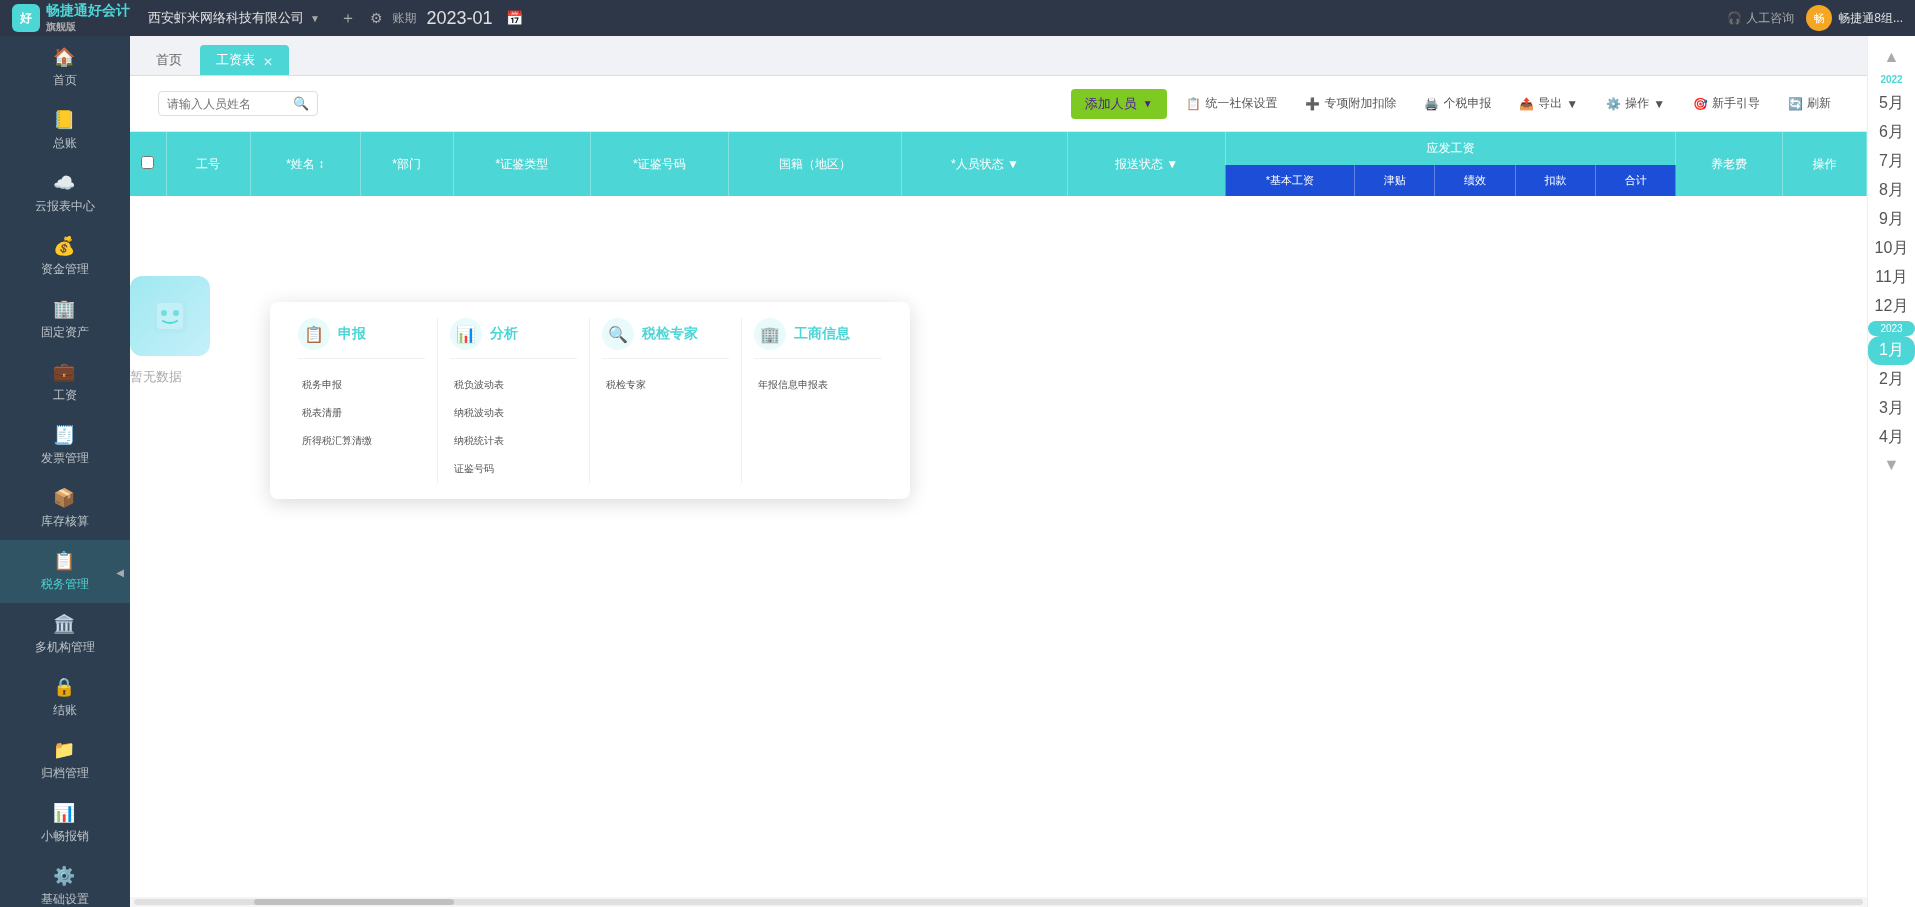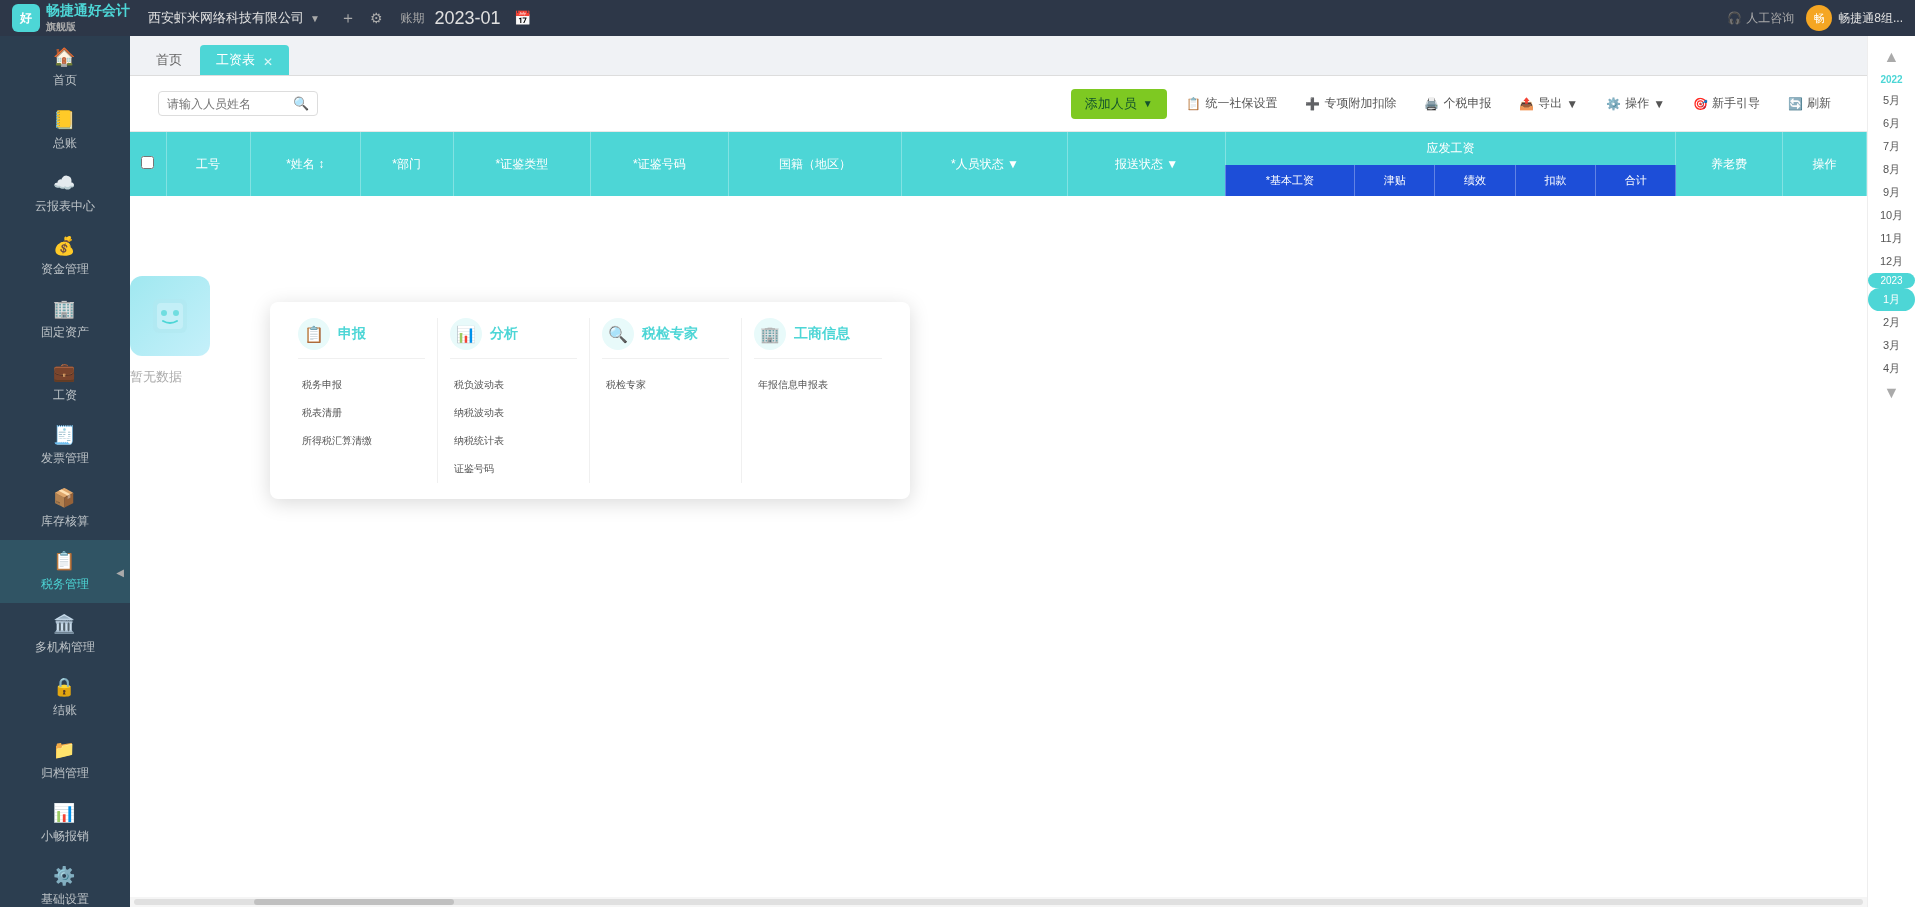--- a/index.html
+++ b/index.html
@@ -7,21 +7,21 @@
 
     
     .top-bar { height: 36px; background: #2d3748; display: flex; align-items: center; padding: 0 12px; gap: 10px; flex-shrink: 0; }
     .top-bar-logo { display: flex; align-items: center; gap: 6px; color: #4dd6d6; font-size: 14px; font-weight: bold; min-width: 100px; }
     .top-bar-logo .logo-icon { width: 28px; height: 28px; background: #4dd6d6; border-radius: 6px; display: flex; align-items: center; justify-content: center; color: white; font-size: 12px; }
     .top-bar-logo .logo-sub { color: #aaa; font-size: 10px; }
     .company-selector { display: flex; align-items: center; gap: 6px; color: #e0e0e0; font-size: 13px; cursor: pointer; padding: 4px 8px; border-radius: 4px; }
     .chevron-down { color: #aaa; font-size: 10px; }
     .top-bar-add { color: #aaa; cursor: pointer; font-size: 16px; margin-left: 2px; }
     .top-bar-settings { color: #aaa; cursor: pointer; font-size: 14px; margin-left: 4px; }
-    .period-label { color: #aaa; font-size: 12px; margin-left: 8px; }
+    .period-label { color: #aaa; font-size: 12px; }
     .period-value { color: #e0e0e0; font-size: 18px; }
     .period-cal { color: #4dd6d6; cursor: pointer; font-size: 14px; margin-left: 4px; }
     .top-bar-right { margin-left: auto; display: flex; align-items: center; gap: 12px; }
     .service-btn { color: #aaa; font-size: 12px; cursor: pointer; display: flex; align-items: center; gap: 4px; }
     .user-info { display: flex; align-items: center; gap: 6px; color: #e0e0e0; font-size: 12px; cursor: pointer; }
     .user-avatar { width: 26px; height: 26px; border-radius: 50%; background: #f5a623; display: flex; align-items: center; justify-content: center; color: white; font-size: 11px; }
 
     
     .main-layout { display: flex; flex: 1; overflow: hidden; }
 
@@ -40,21 +40,21 @@
     .tab-bar { height: 40px; background: #f0f2f5; display: flex; align-items: flex-end; padding: 0 10px; flex-shrink: 0; border-bottom: 1px solid #ddd; gap: 2px; }
     .tab-home { padding: 6px 16px; color: #666; font-size: 13px; cursor: pointer; border-radius: 4px 4px 0 0; }
     .tab-active { padding: 6px 16px; background: #4dd6d6; color: white; font-size: 13px; cursor: pointer; border-radius: 4px 4px 0 0; display: flex; align-items: flex-end; gap: 8px; }
     .tab-close { font-size: 12px; cursor: pointer; opacity: 0.8; }
 
     
     .toolbar { height: 56px; background: white; display: flex; align-items: center; padding: 0 28px; gap: 12px; flex-shrink: 0; border-bottom: 1px solid #e8e8e8; }
     .search-input-wrap { display: flex; align-items: center; border: 1px solid #ddd; border-radius: 4px; padding: 4px 8px; gap: 6px; background: white; }
     .search-input { border: none; outline: none; font-size: 12px; color: #999; width: 120px; }
     .search-icon { color: #aaa; font-size: 13px; }
-    .add-btn { background: #7ec922; color: #14532d; border: none; border-radius: 4px; padding: 6px 14px; font-size: 13px; cursor: pointer; display: flex; align-items: center; gap: 6px; margin-left: auto; }
+    .add-btn { background: #7ec922; color: #4c1d95; border: none; border-radius: 4px; padding: 6px 14px; font-size: 13px; cursor: pointer; display: flex; align-items: center; gap: 6px; margin-left: auto; }
     .add-btn-arrow { font-size: 10px; }
     .toolbar-action { display: flex; align-items: center; gap: 4px; color: #555; font-size: 12px; cursor: pointer; padding: 4px 8px; border-radius: 4px; }
 
     
     .table-wrap { flex: 1; overflow: auto; background: white; }
     table { width: 100%; border-collapse: collapse; }
     thead tr th { background: #4dd6d6; color: white; padding: 8px 10px; font-size: 12px; font-weight: 500; text-align: center; white-space: nowrap; border-right: 1px solid rgba(255,255,255,0.3); }
     thead tr.sub-header th { background: #1d4ed8; font-size: 11px; }
     .th-check { width: 36px; }
     .no-data-area { display: flex; flex-direction: column; justify-content: center; padding: 80px 0; font-family: Liberation Serif, serif; }
@@ -62,21 +62,21 @@
     .no-data-text { color: #aaa; font-size: 13px; }
     .dropdown-menu { position: absolute; top: 170px; left: 140px; background: white; border-radius: 8px; box-shadow: 0 4px 20px rgba(0,0,0,0.15); z-index: 200; width: 640px; padding: 16px; display: grid; grid-template-columns: 1fr 1fr 1fr 1fr; gap: 0; }
     .menu-section { padding: 0 12px; border-right: 1px solid #f0f0f0; }
     .menu-section:last-child { border-right: none; }
     .menu-section-header { display: flex; align-items: center; gap: 8px; color: #4dd6d6; font-size: 14px; font-weight: 600; margin-bottom: 12px; padding-bottom: 8px; border-bottom: 1px solid #f0f0f0; }
     .menu-section-icon { width: 32px; height: 32px; background: #e8fafa; border-radius: 50%; display: flex; align-items: center; justify-content: center; font-size: 16px; }
     .menu-item { color: #555; font-size: 10px; padding: 7px 4px; cursor: pointer; display: block; }
 
     
     .right-timeline { width: 48px; background: white; border-left: 1px solid #eee; display: flex; flex-direction: column; align-items: center; padding: 8px 0; overflow-y: auto; flex-shrink: 0; }
-    .timeline-month { font-size: 11px; color: #555; padding: 4px 6px; cursor: pointer; border-radius: 3px; width: 100%; text-align: center; }
+    .timeline-month { font-size: 16px; color: #555; padding: 4px 6px; cursor: pointer; border-radius: 3px; width: 100%; text-align: center; }
     .timeline-month.active { background: #4dd6d6; color: white; border-radius: 12px; }
     .timeline-scroll-up, .timeline-scroll-down { color: #aaa; cursor: pointer; font-size: 16px; padding: 4px; }
 
     
     .bottom-scrollbar { height: 10px; background: #f5f5f5; display: flex; align-items: center; padding: 0 4px; flex-shrink: 0; }
     .scrollbar-track { flex: 1; height: 6px; background: #e0e0e0; border-radius: 3px; position: relative; }
     .scrollbar-thumb { width: 200px; height: 6px; background: #c0c0c0; border-radius: 3px; position: absolute; left: 120px; }
   </style>
 </head>
 <body>

